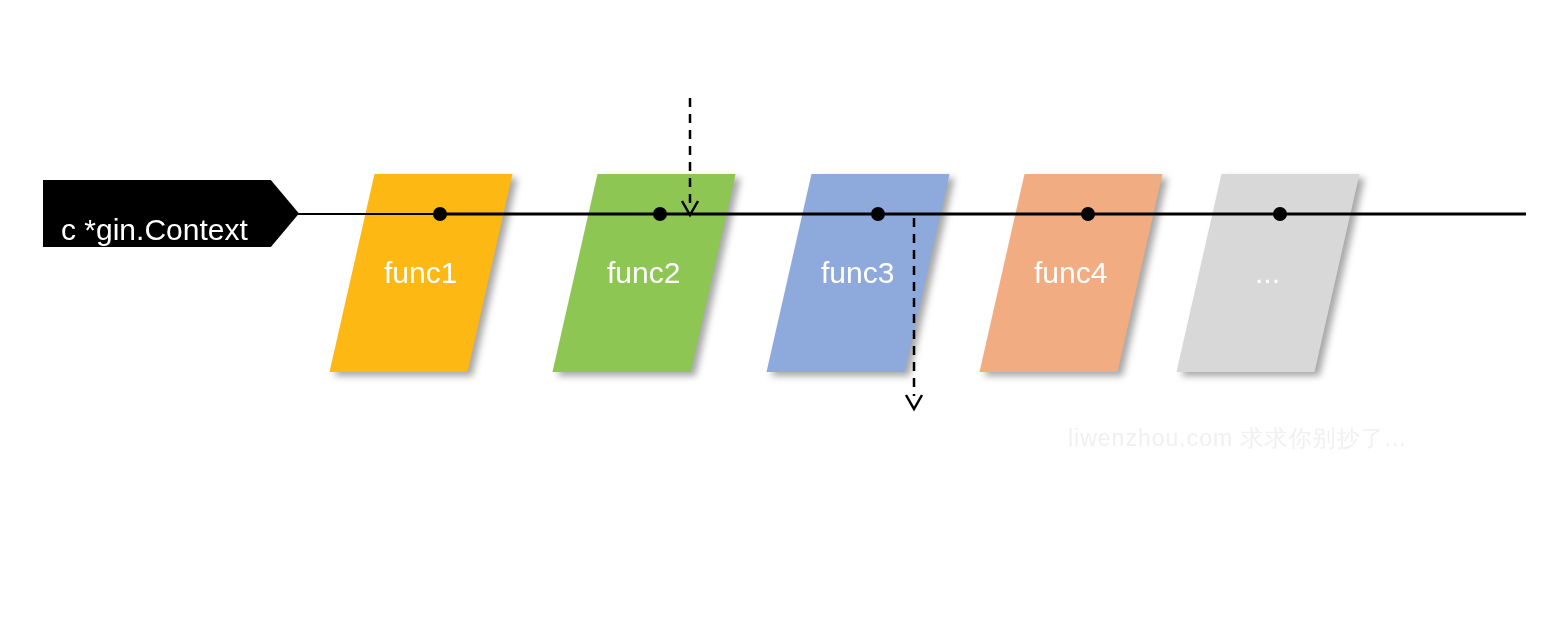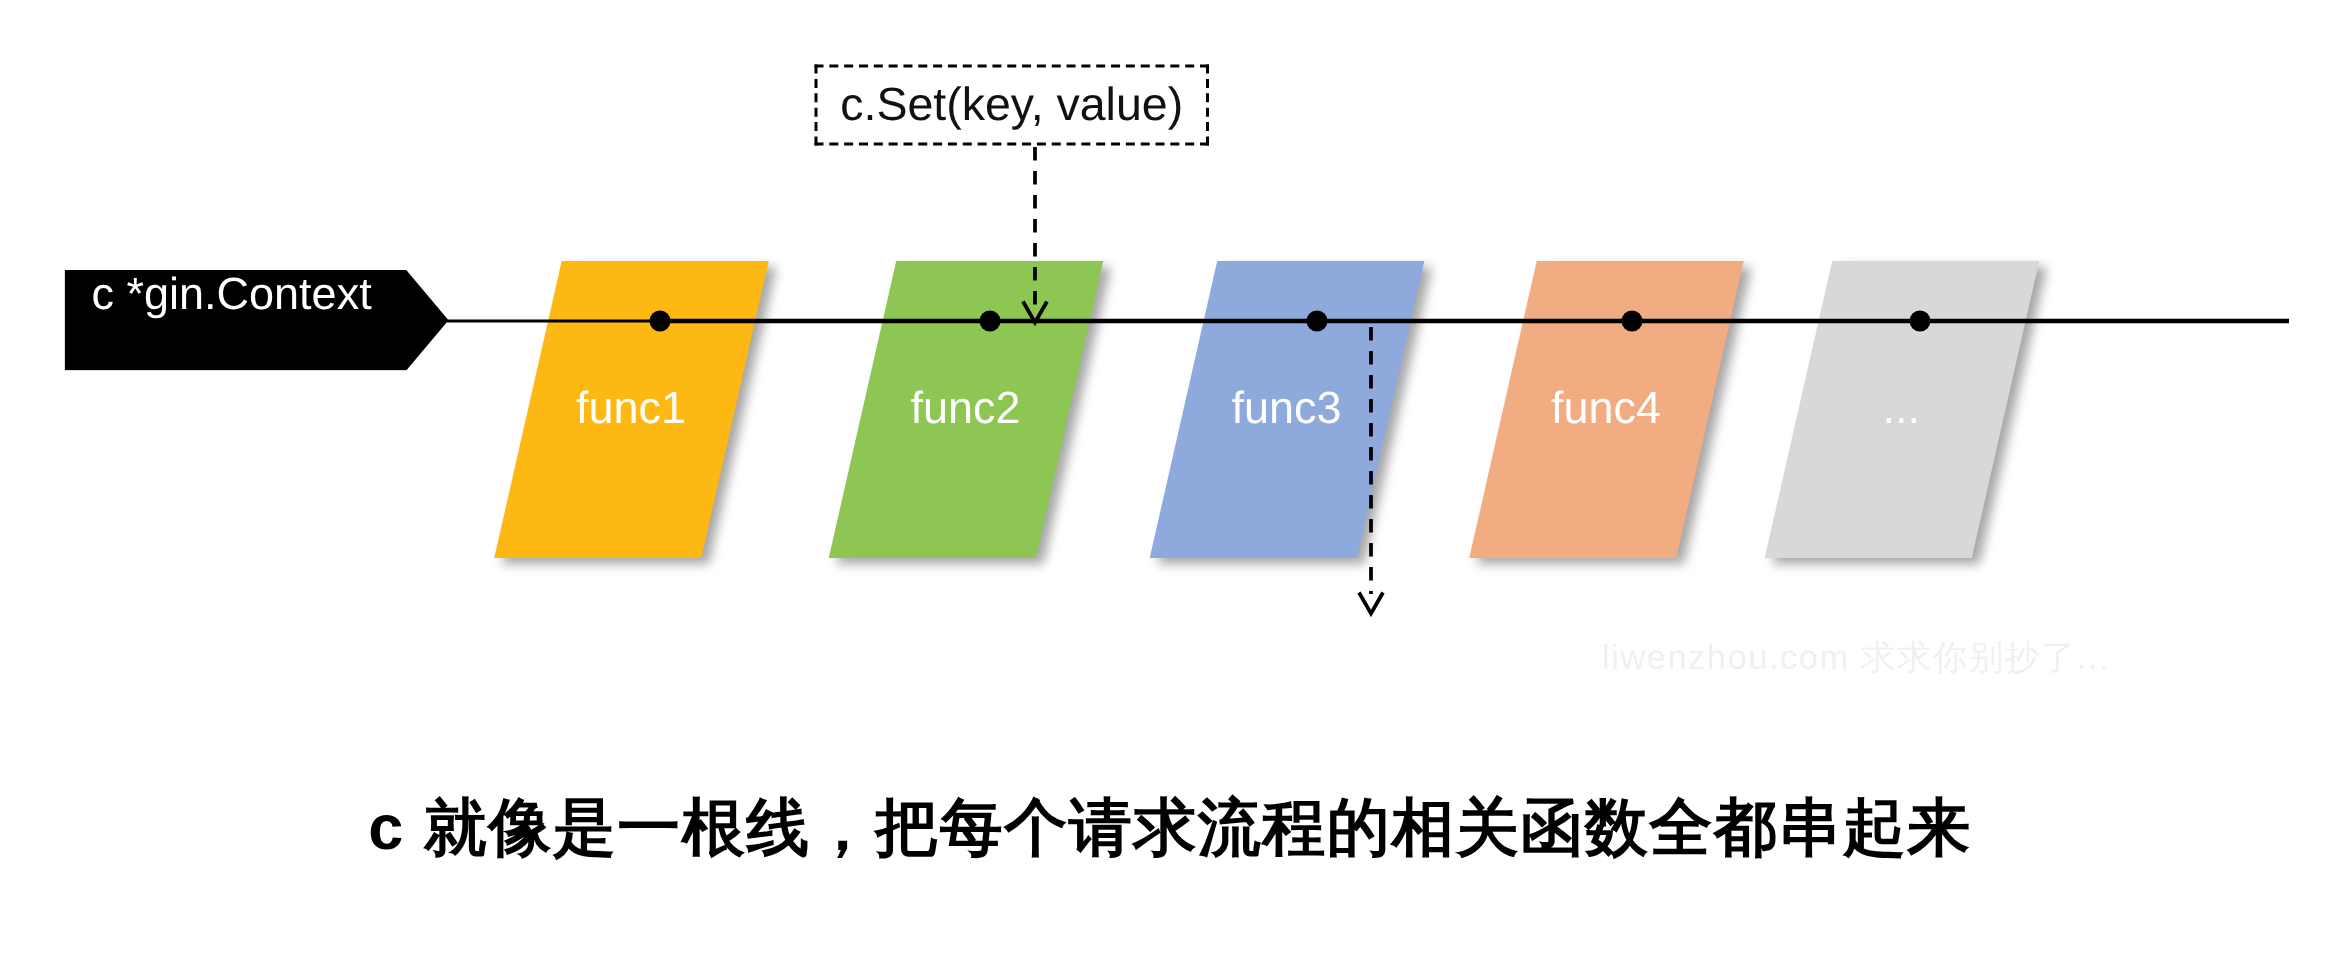--- a/index.html
+++ b/index.html
@@ -20,21 +20,21 @@
   .context-label {
     position: absolute;
     left: 43px;
     top: 180px;
     width: 256px;
     height: 67px;
     background: #000000;
     clip-path: polygon(0 0, 89% 0, 100% 50%, 89% 100%, 0 100%);
     z-index: 4;
     display: flex;
-    align-items: flex-start;
+    align-items: flex-end;
   }
   .context-label span {
     color: #ffffff;
     font-size: 30px;
     padding-left: 18px;
     white-space: nowrap;
   }
 
   
   .para {
@@ -153,21 +153,17 @@
     <circle cx="1088" cy="214" r="7" fill="#000000"></circle>
     <circle cx="1280" cy="214" r="7" fill="#000000"></circle>
 
     <line x1="690" y1="98" x2="690" y2="203" stroke="#000000" stroke-width="2.5" stroke-dasharray="9 7"></line>
     <polyline points="682,201 690,215 698,201" fill="none" stroke="#000000" stroke-width="2.5"></polyline>
 
     <line x1="914" y1="218" x2="914" y2="396" stroke="#000000" stroke-width="2.5" stroke-dasharray="9 7"></line>
     <polyline points="906,395 914,409 922,395" fill="none" stroke="#000000" stroke-width="2.5"></polyline>
   </svg>
 
-  <div class="anno-box anno-set">
-    <span>c.Set(key, value)</span>
-  </div>
 
   <div class="watermark">liwenzhou.com  求求你别抄了...</div>
 
-  <div class="caption">c 就像是一根线，把每个请求流程的相关函数全都串起来</div>
 
 </div>
 
 </body></html>

